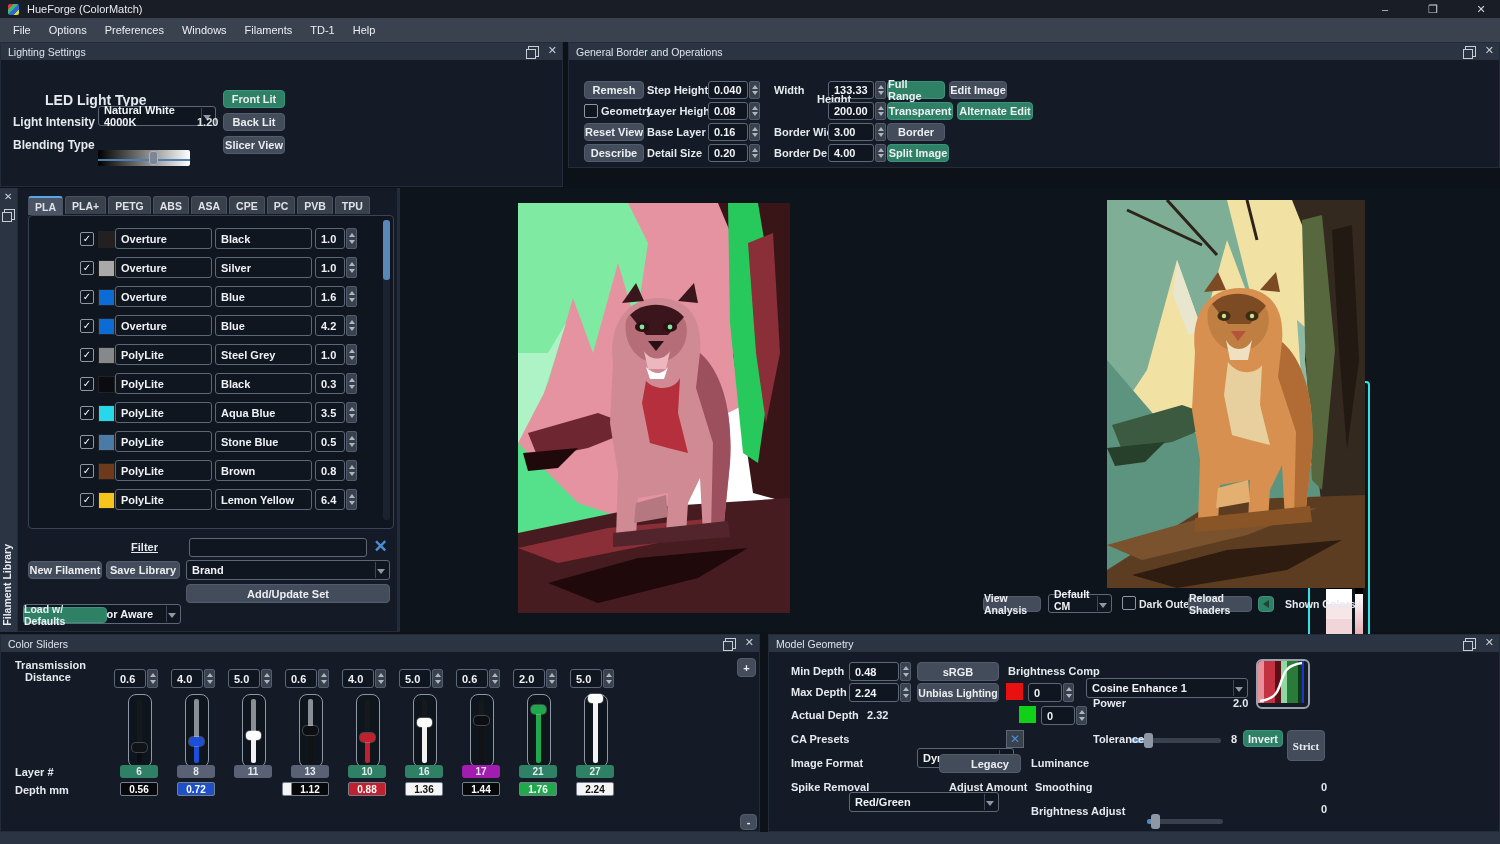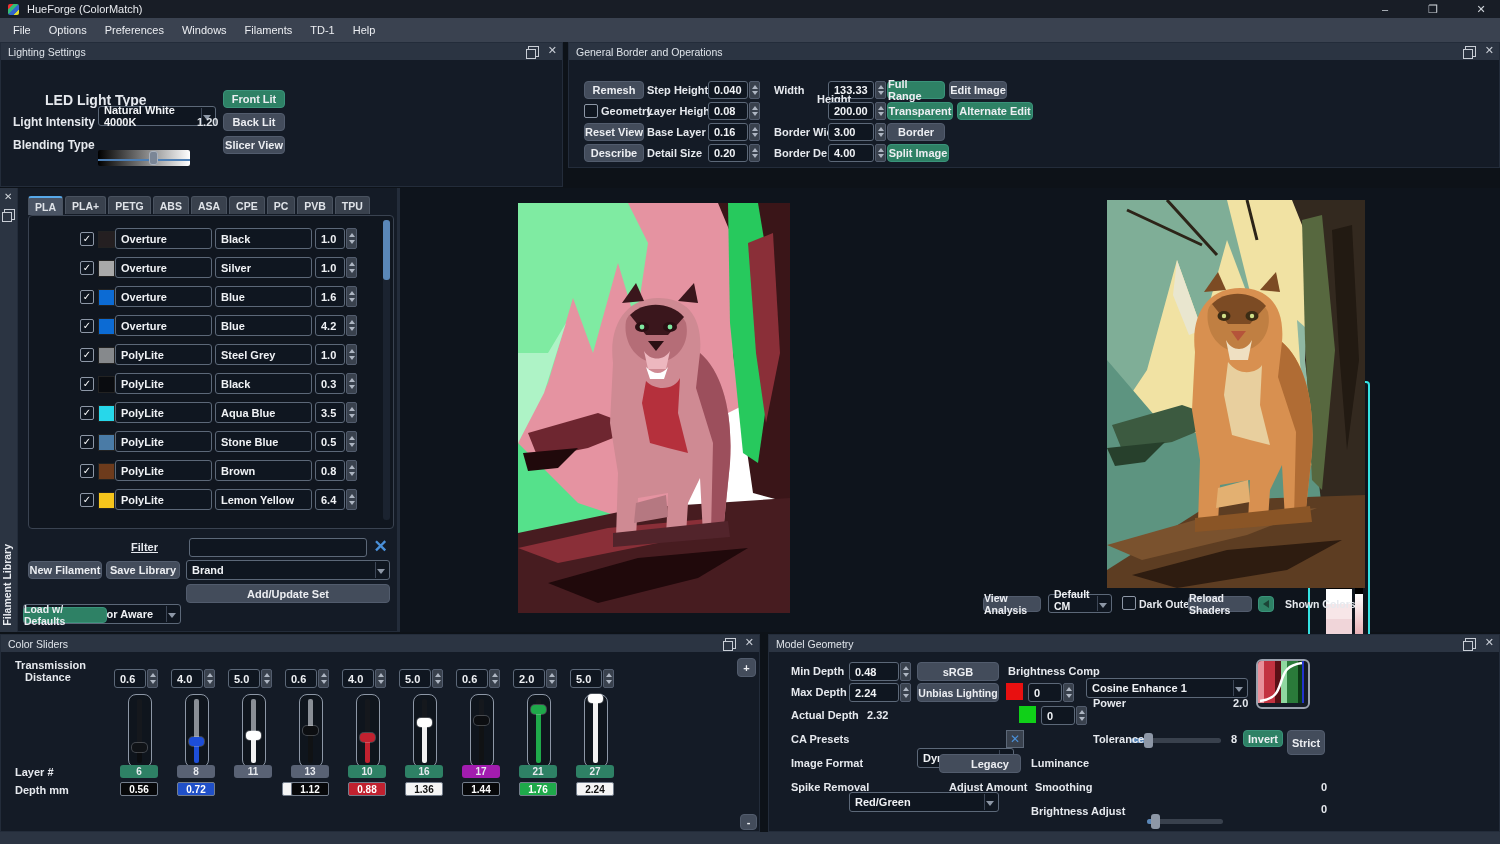--- a/index.html
+++ b/index.html
@@ -780,21 +780,21 @@
         <span class="ddsep"></span>
       </div>
     <div class="abs" style="left:237px;top:95px;width:16px;height:16px;background:#39414d;border:1px solid #5c6878;color:#4a90d9;font-size:12px;display:flex;align-items:center;justify-content:center;">✕</div>
     <div class="abs lbl" style="left:324px;top:98px;">Tolerance</div>
     <div class="hslider abs" style="left:378px;top:102px;width:76px;">
         <div class="hfill" style="width:10%;"></div>
         <div class="hh" style="left:5%;background:#8d97a6;"></div>
       </div>
     <div class="abs lbl" style="left:462px;top:98px;">8</div>
     <div class="btn green abs" style="left:474px;top:95px;width:40px;height:17px;">Invert</div>
-    <div class="btn abs" style="left:518px;top:95px;width:38px;height:25px;">Strict</div>
+    <div class="btn abs" style="left:518px;top:95px;width:38px;height:31px;font-family:Liberation Serif, serif;">Strict</div>
 
     <div class="abs lbl" style="left:22px;top:122px;">Image Format</div>
     <div class="dd abs" style="left:98px;top:119px;width:64px;height:20px;">
         <span class="ddsep"></span>
       </div>
     <div class="btn abs" style="left:170px;top:119px;width:82px;height:19px;padding-left:20px;">Legacy</div>
     <div class="abs lbl" style="left:262px;top:122px;">Luminance</div>
 
     <div class="abs lbl" style="left:22px;top:146px;">Spike Removal</div>
 

